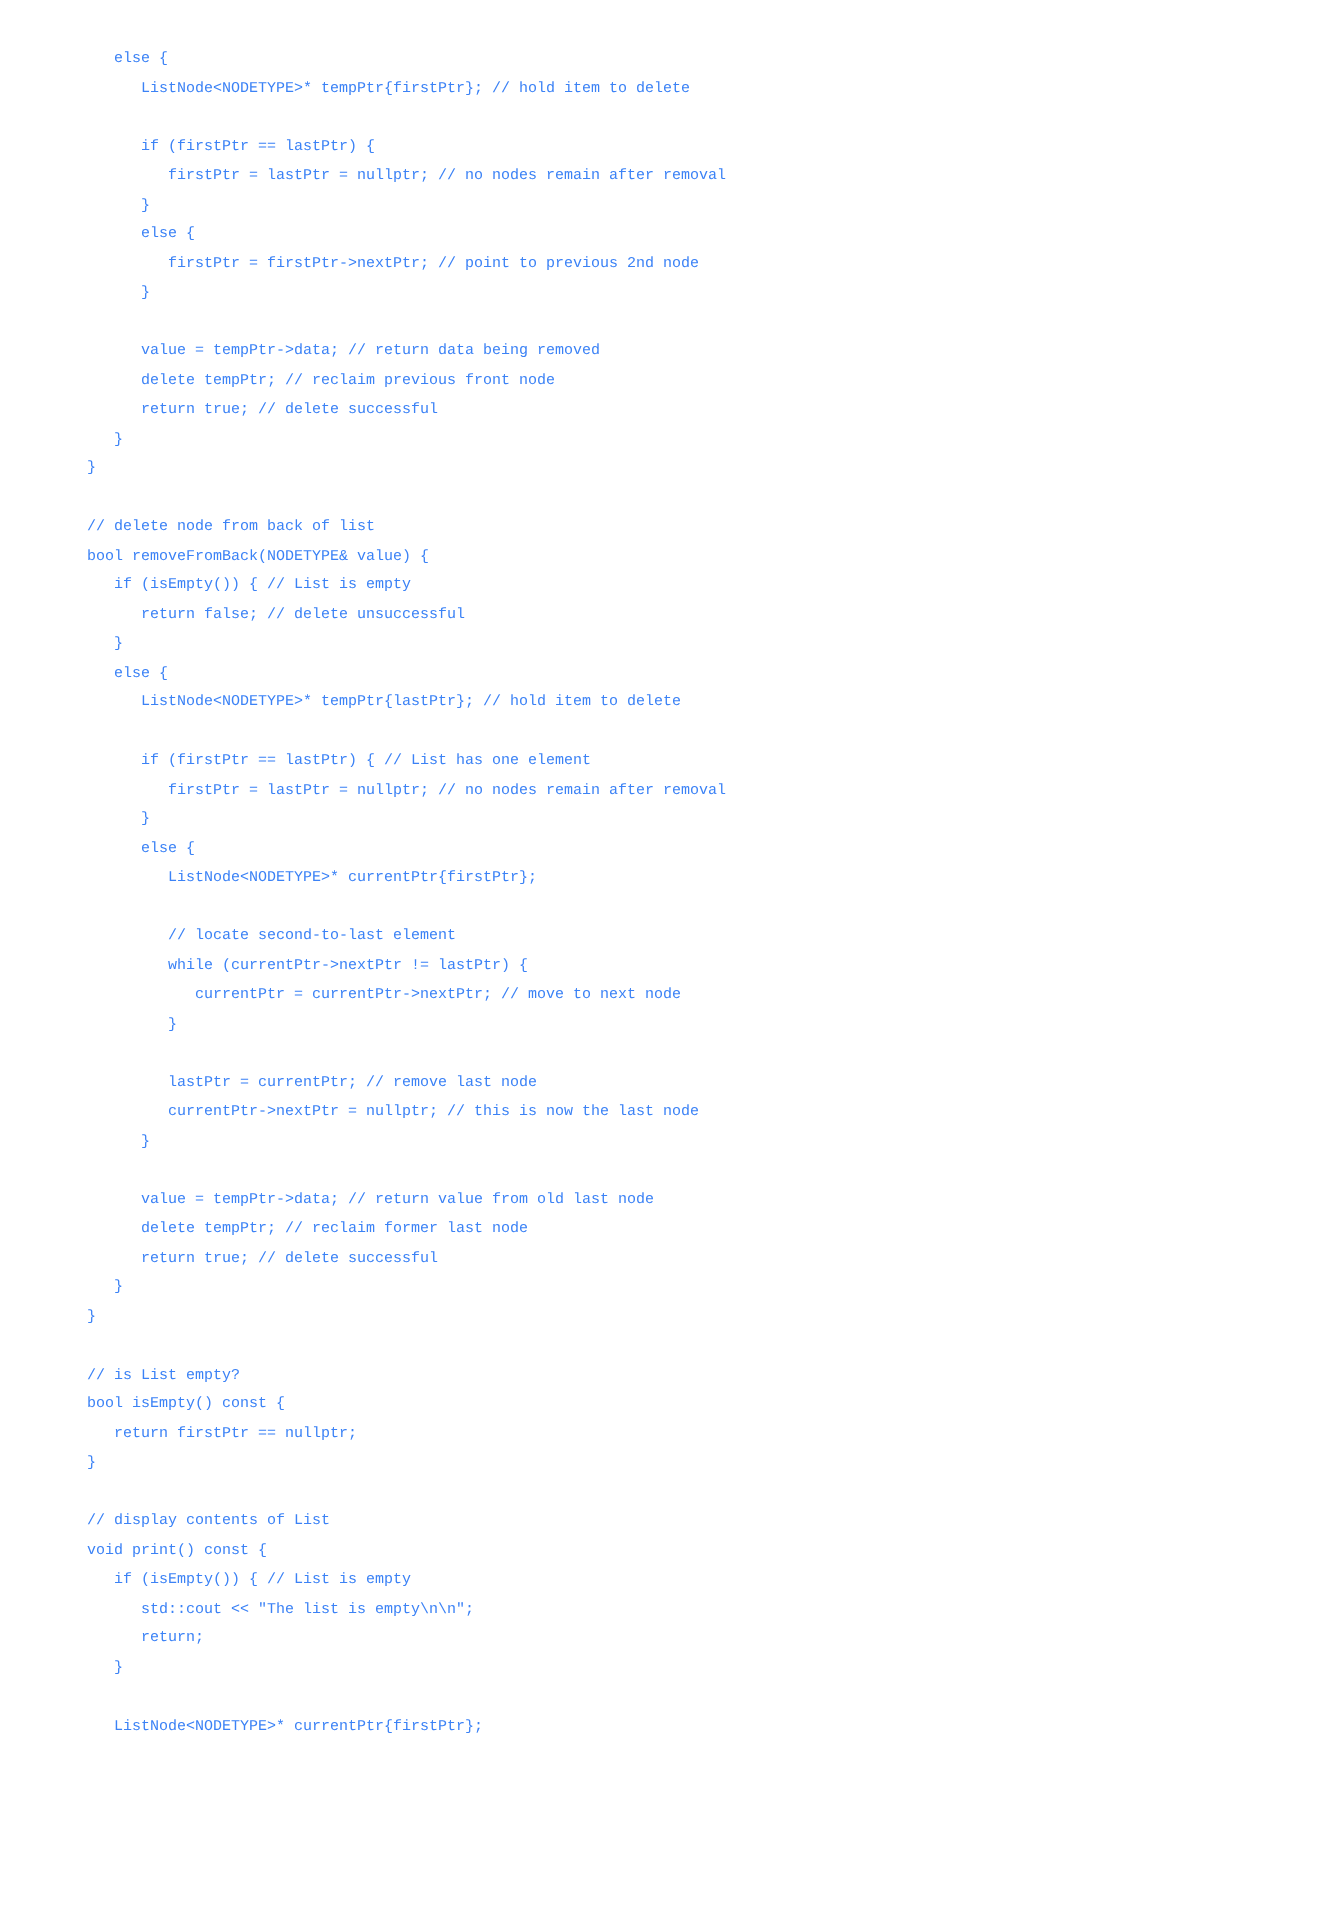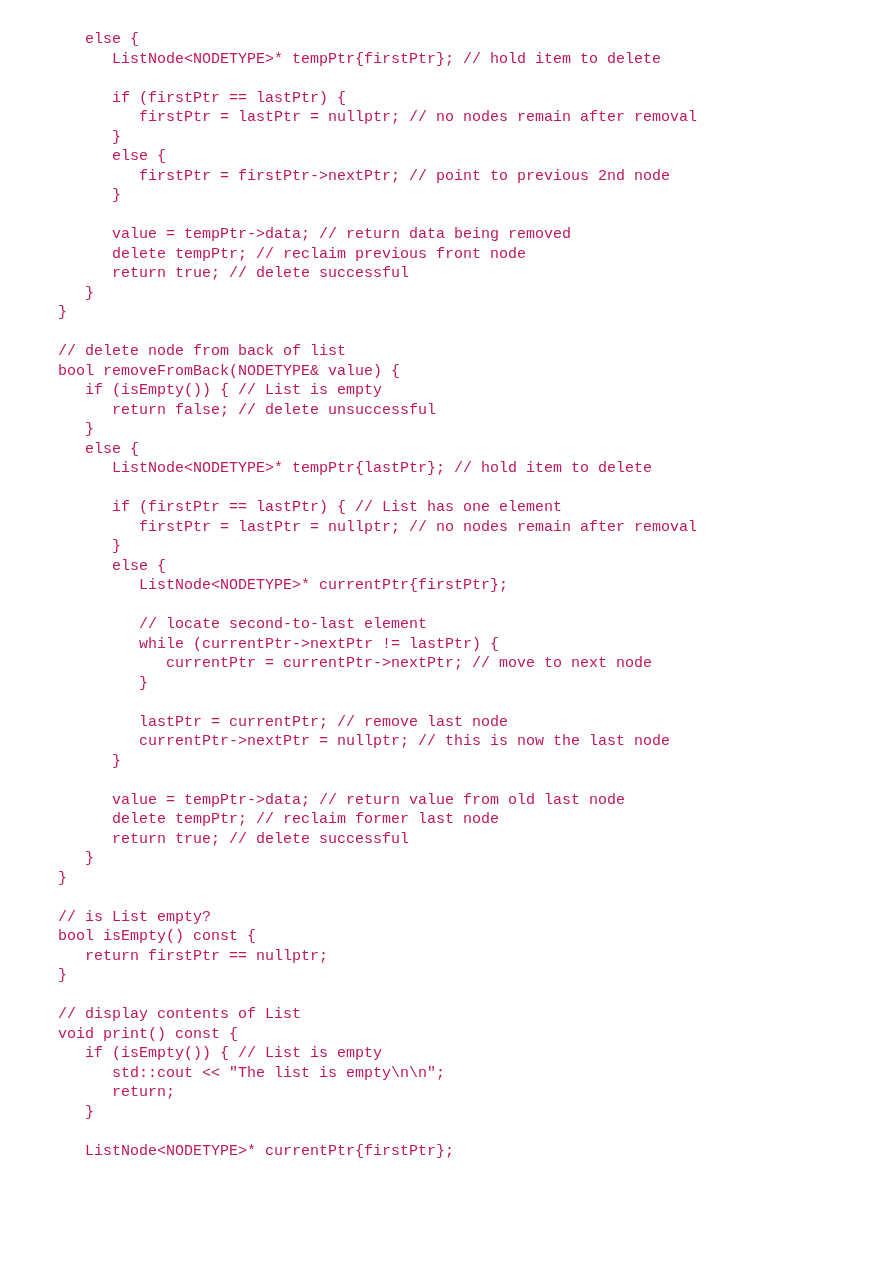--- a/index.html
+++ b/index.html
@@ -9,24 +9,24 @@
   }
   body {
     width: 888px;
     min-height: 1281px;
     box-sizing: border-box;
     padding: 30px 58px 30px 58px;
   }
   pre.code {
     margin: 0;
     font-family: "Courier New", Courier, monospace;
-    font-size: 15px;
+    font-size: 10px;
     line-height: 19.5px;
     white-space: pre;
-    color: #be185d;
+    color: #3b82f6;
   }
 </style>
 </head>
 <body>
 
 <pre class="code">   else {
       ListNode&lt;NODETYPE&gt;* tempPtr{firstPtr}; // hold item to delete
 
       if (firstPtr == lastPtr) {
          firstPtr = lastPtr = nullptr; // no nodes remain after removal

